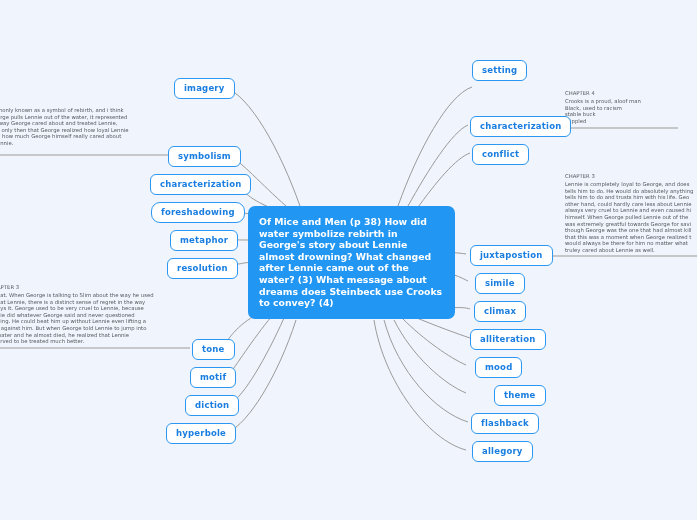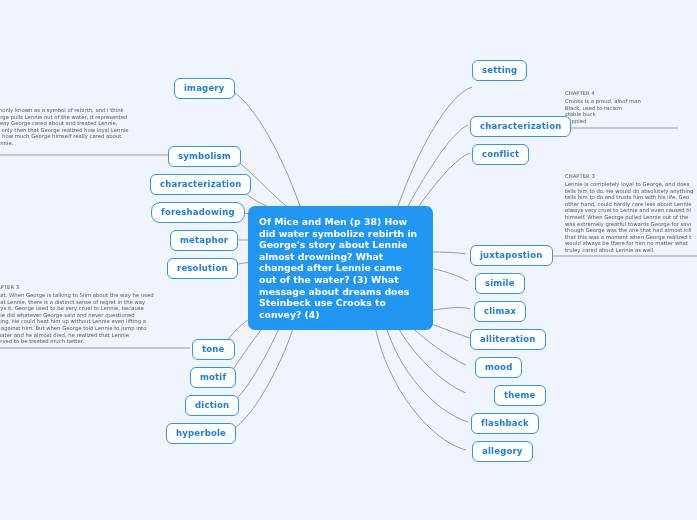--- a/index.html
+++ b/index.html
@@ -22,21 +22,21 @@
     font-size:8.5px;
     letter-spacing:.2px;
     padding:5px 9px;
     white-space:nowrap;
     box-sizing:border-box;
     line-height:1;
   }
 
   .center{
     position:absolute;
-    left:248px;top:206px;width:185px;
+    left:248px;top:206px;width:207px;
     background:#2196f3;
     border-radius:7px;
     color:#ffffff;
     font-weight:bold;
     font-size:9.3px;
     line-height:11.6px;
     padding:10px 11px;
     box-sizing:border-box;
   }
 

